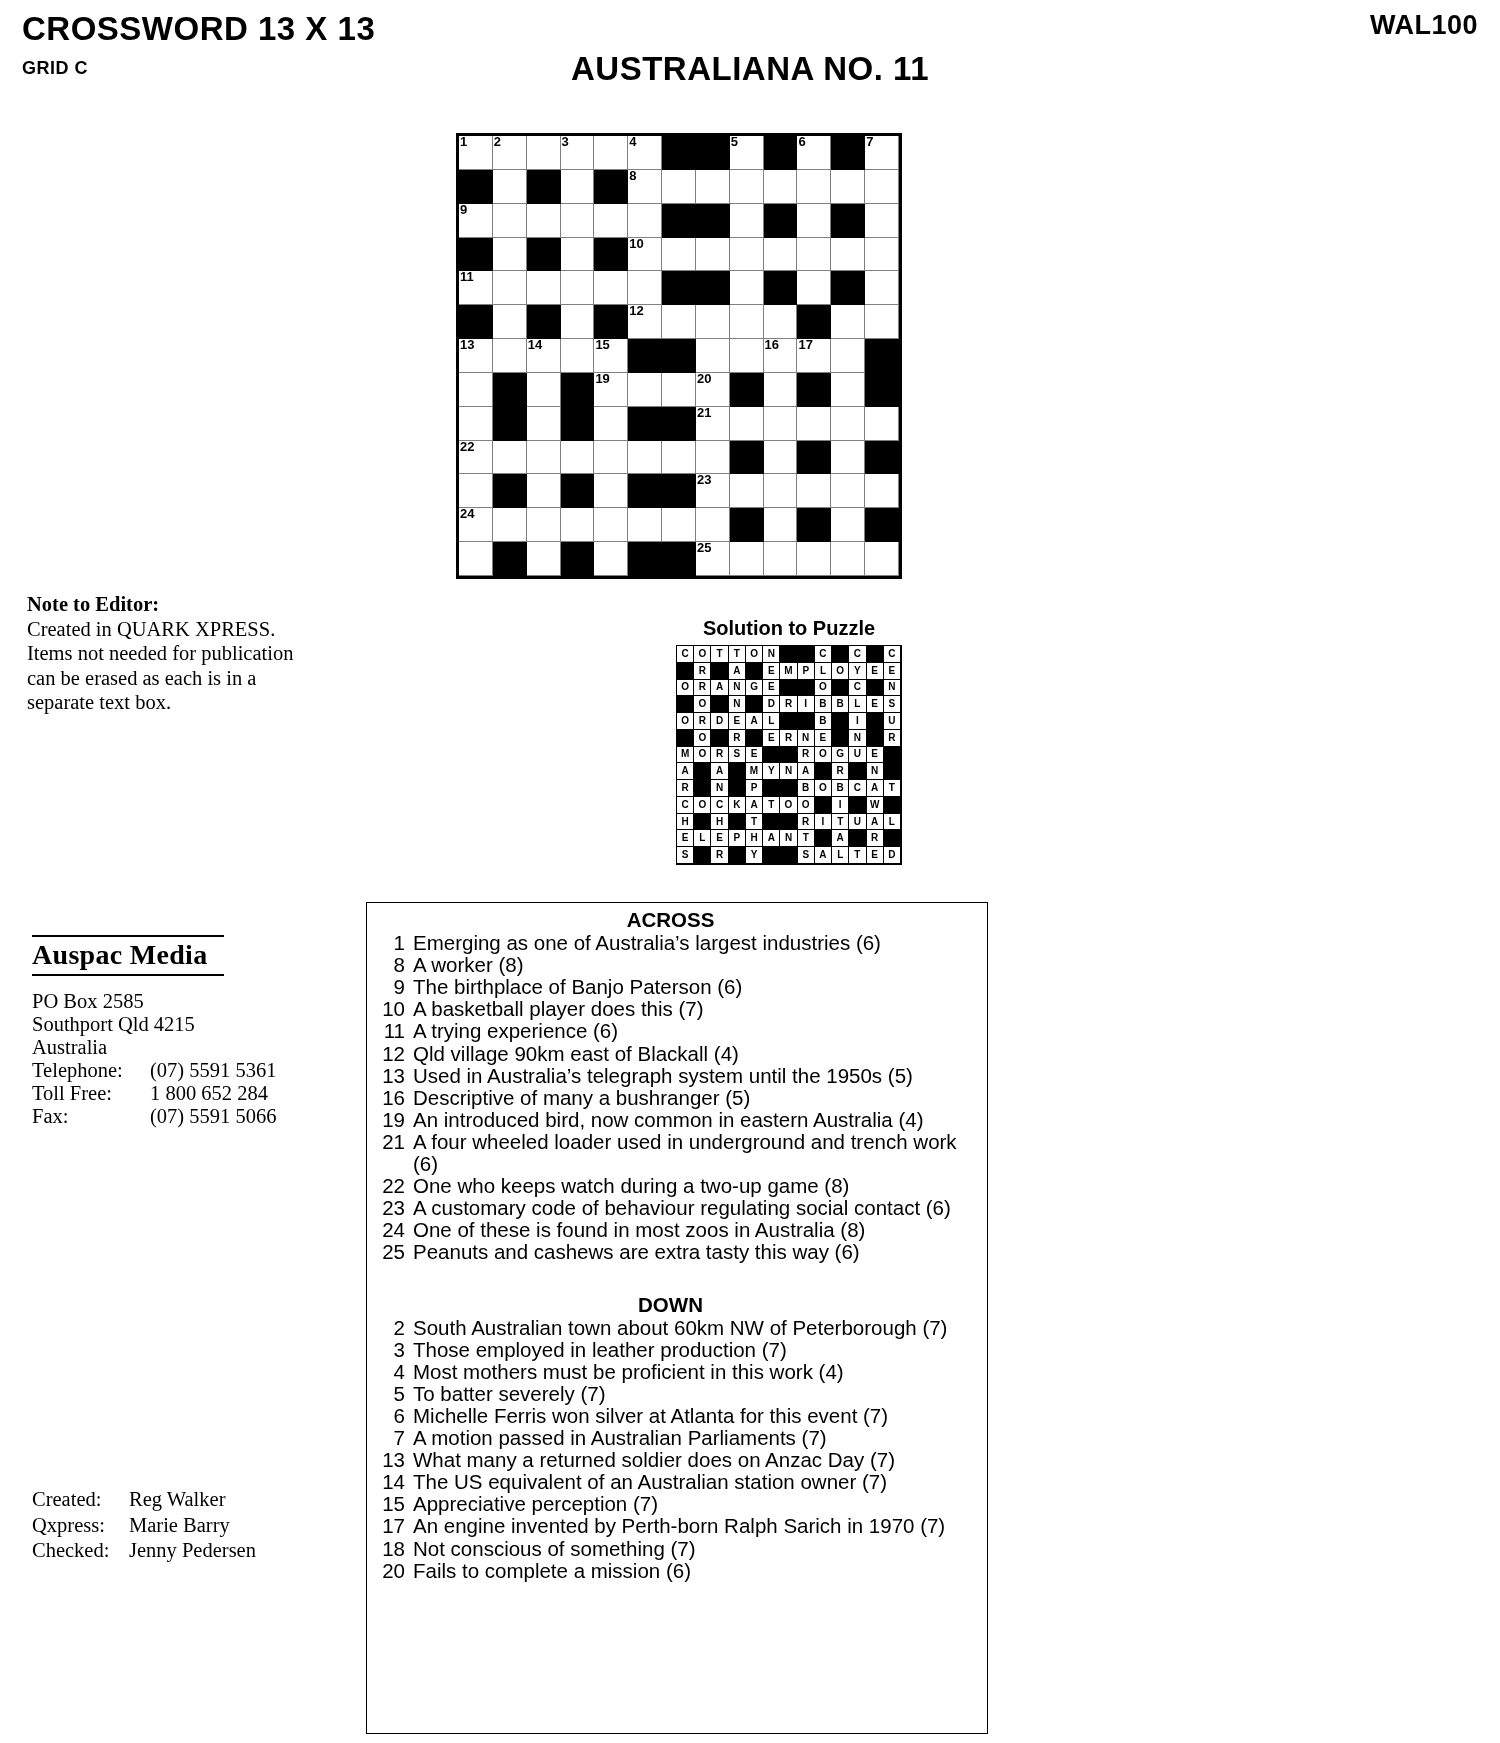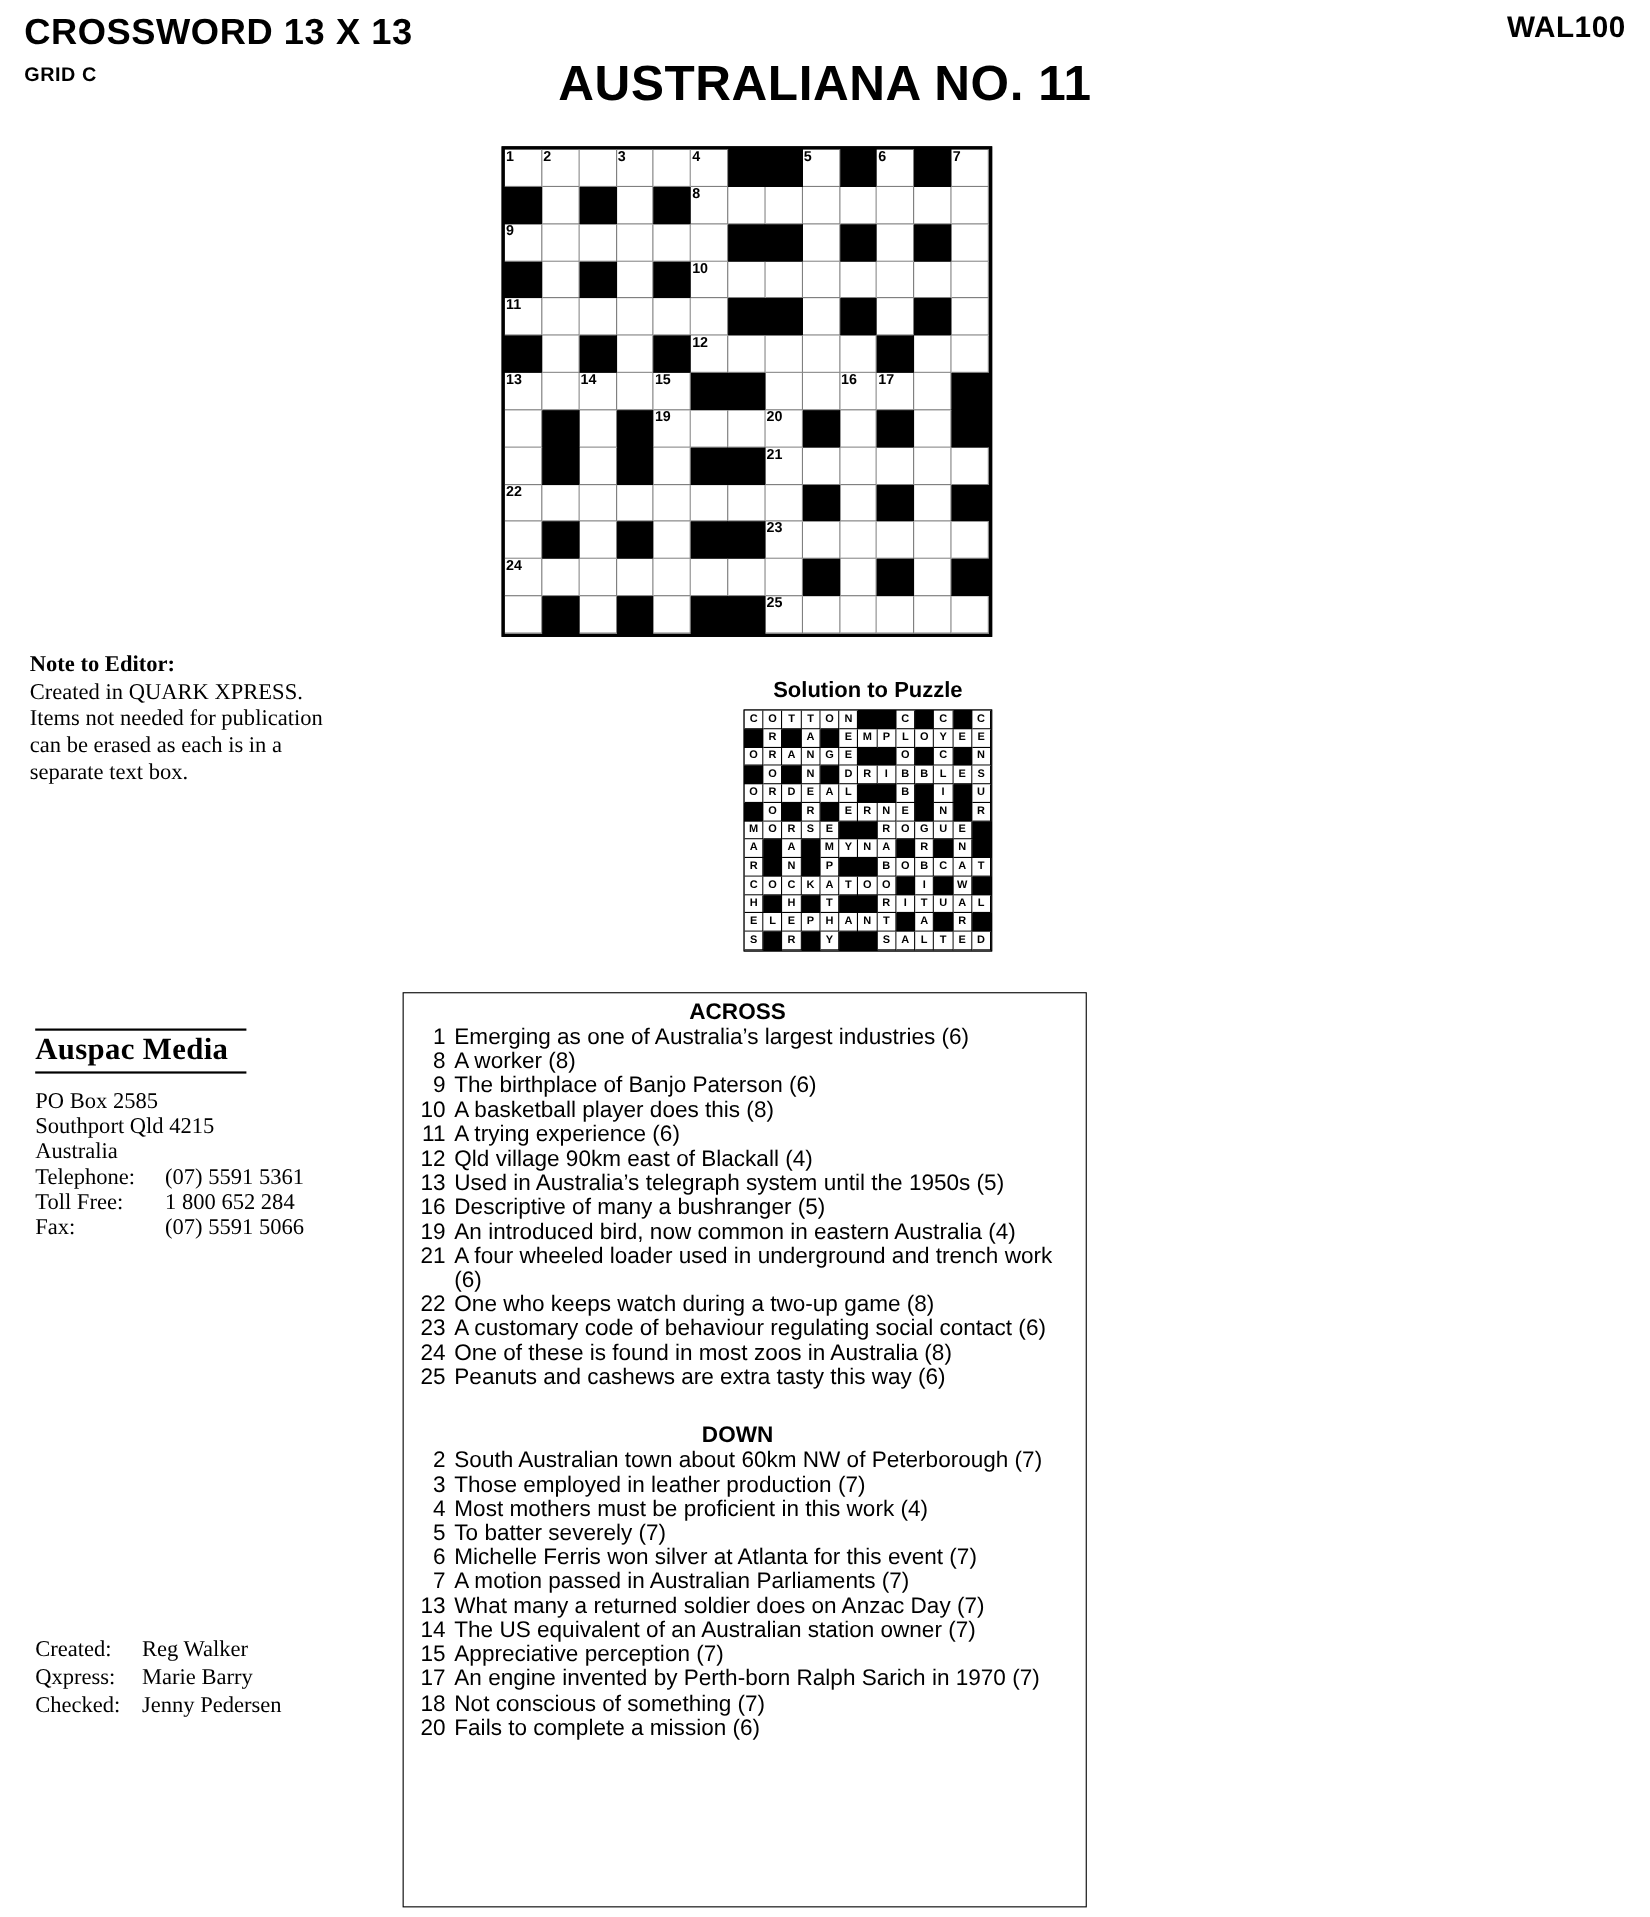--- a/index.html
+++ b/index.html
@@ -8,21 +8,21 @@
     background:#ffffff;
     font-family:"Liberation Sans", sans-serif;
     color:#000;
     position:relative;
     overflow:hidden;
   }
   
   .hdr-left{position:absolute;left:22px;top:10px;font-size:33px;font-weight:bold;letter-spacing:.5px;}
   .hdr-left2{position:absolute;left:22px;top:58px;font-size:18px;font-weight:bold;letter-spacing:.5px;}
   .hdr-right{position:absolute;right:22px;top:10px;font-size:27px;font-weight:bold;letter-spacing:.5px;}
-  .hdr-title{position:absolute;left:0;right:0;top:50px;text-align:center;font-size:45px;font-weight:bold;letter-spacing:.5px;}
+  .hdr-title{position:absolute;left:0;right:0;top:50px;text-align:center;font-size:33px;font-weight:bold;letter-spacing:.5px;}
 
   
   #puzzle-grid{
     position:absolute;left:456px;top:133px;
     width:446px;height:446px;
     border:3px solid #000;
     box-sizing:border-box;
     background:#000;
     display:grid;
     grid-template-columns:repeat(13,1fr);
@@ -520,21 +520,21 @@
       <div class="clue">
         <span class="cnum">8</span>
         <span class="ctext">A worker (8)</span>
       </div>
       <div class="clue">
         <span class="cnum">9</span>
         <span class="ctext">The birthplace of Banjo Paterson (6)</span>
       </div>
       <div class="clue">
         <span class="cnum">10</span>
-        <span class="ctext">A basketball player does this (8)</span>
+        <span class="ctext">A basketball player does this (7)</span>
       </div>
       <div class="clue">
         <span class="cnum">11</span>
         <span class="ctext">A trying experience (6)</span>
       </div>
       <div class="clue">
         <span class="cnum">12</span>
         <span class="ctext">Qld village 90km east of Blackall (4)</span>
       </div>
       <div class="clue">

